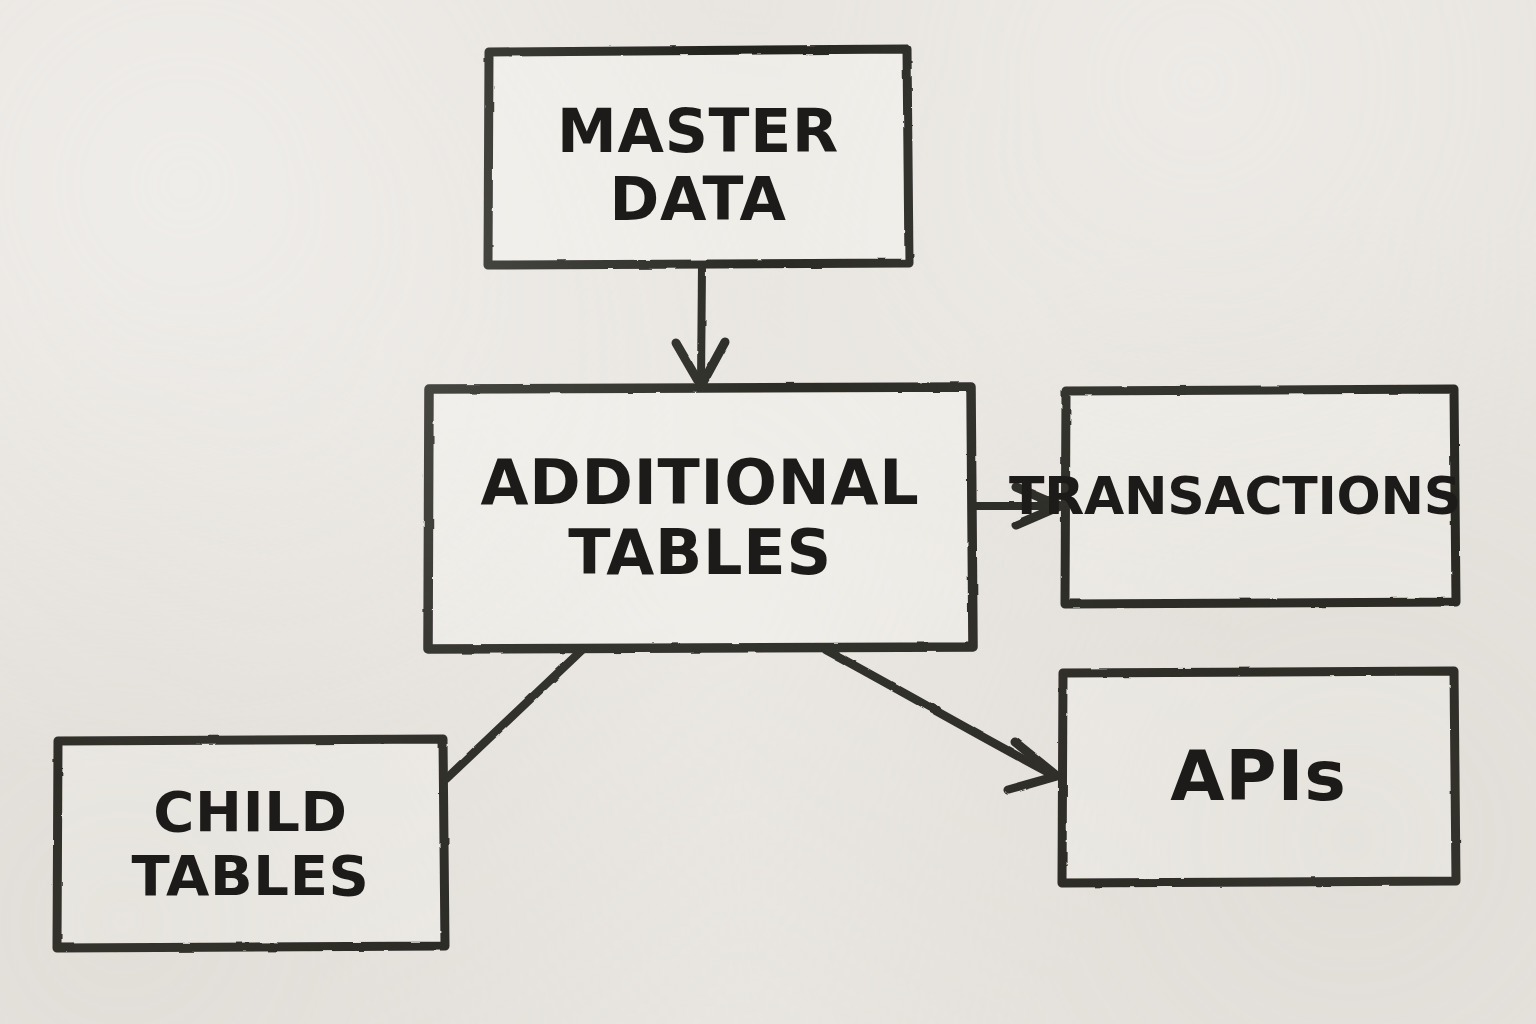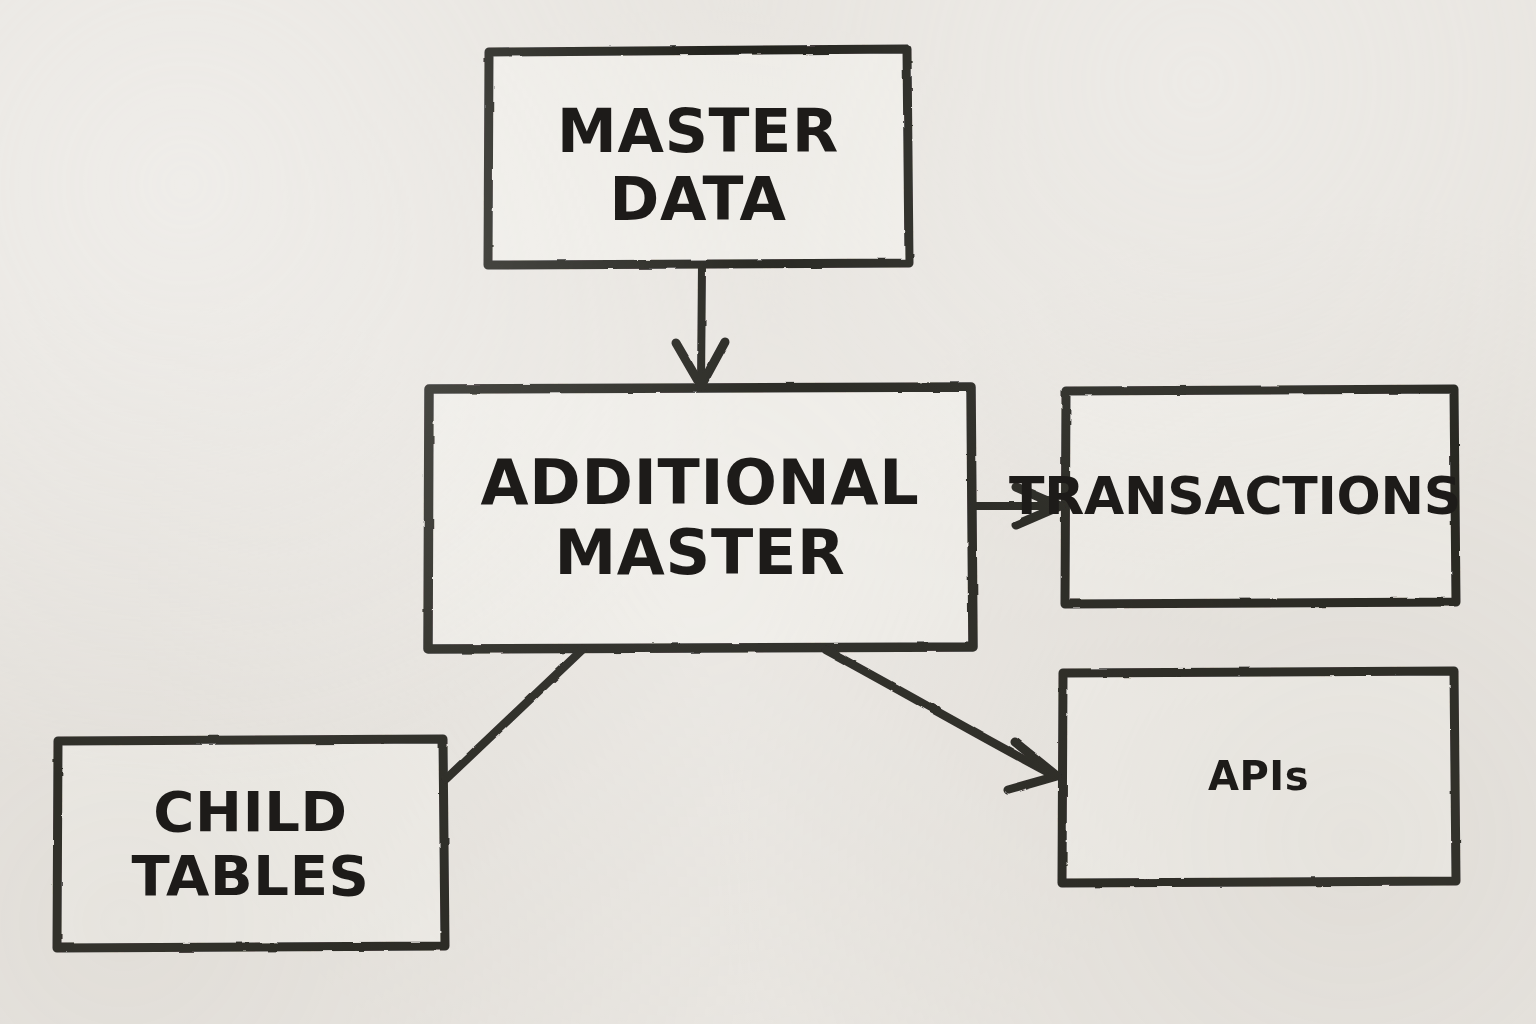--- a/index.html
+++ b/index.html
@@ -48,21 +48,21 @@
     font-family: "DejaVu Sans", sans-serif;
     font-weight: 700;
     letter-spacing: 0.012em;
     line-height: 1.13;
     pointer-events: none;
     white-space: pre-line;
   }
   #label-master-data   { left: 488px; top: 59px;  width: 420px; height: 213px; font-size: 60px; }
   #label-additional    { left: 428px; top: 388px; width: 544px; height: 260px; font-size: 62px; }
   #label-transactions  { left: 1040px; top: 390px; width: 390px; height: 213px; font-size: 52px; letter-spacing: -0.005em; }
-  #label-apis          { left: 1062px; top: 672px; width: 393px; height: 210px; font-size: 40px; }
+  #label-apis          { left: 1062px; top: 672px; width: 393px; height: 210px; font-size: 70px; }
   #label-child-tables  { left: 57px;  top: 740px; width: 387px; height: 207px; font-size: 56px; }
 </style>
 </head>
 <body>
 
 <svg id="canvas" viewBox="0 0 1536 1024" xmlns="http://www.w3.org/2000/svg">
   <defs>
 
     <filter id="inkRough" x="-12%" y="-12%" width="124%" height="124%">
       <feTurbulence type="fractalNoise" baseFrequency="0.035 0.06" numOctaves="3" seed="7" result="noise"></feTurbulence>
@@ -118,20 +118,20 @@
     </g>
   </g>
 </svg>
 
 <div id="paper-grain"></div>
 
 <div class="node-label" id="label-master-data">MASTER
 DATA</div>
 
 <div class="node-label" id="label-additional">ADDITIONAL
-MASTER</div>
+TABLES</div>
 
 <div class="node-label" id="label-transactions">TRANSACTIONS</div>
 
 <div class="node-label" id="label-apis">APIs</div>
 
 <div class="node-label" id="label-child-tables">CHILD
 TABLES</div>
 
 </body></html>

